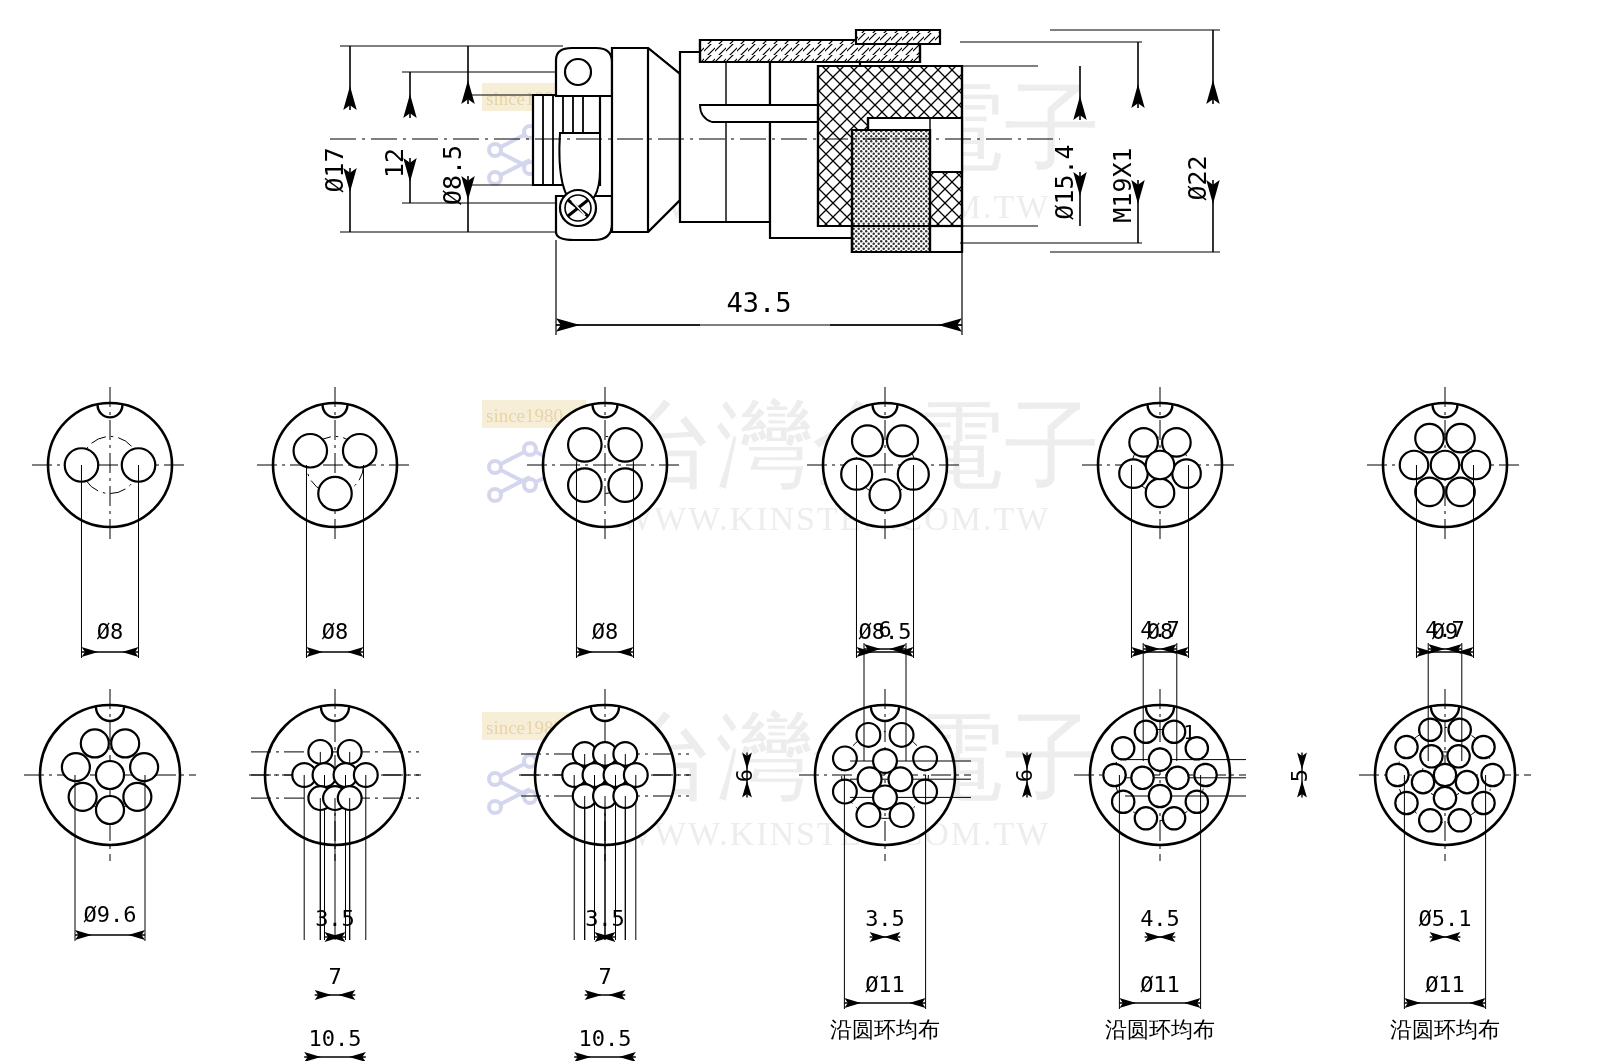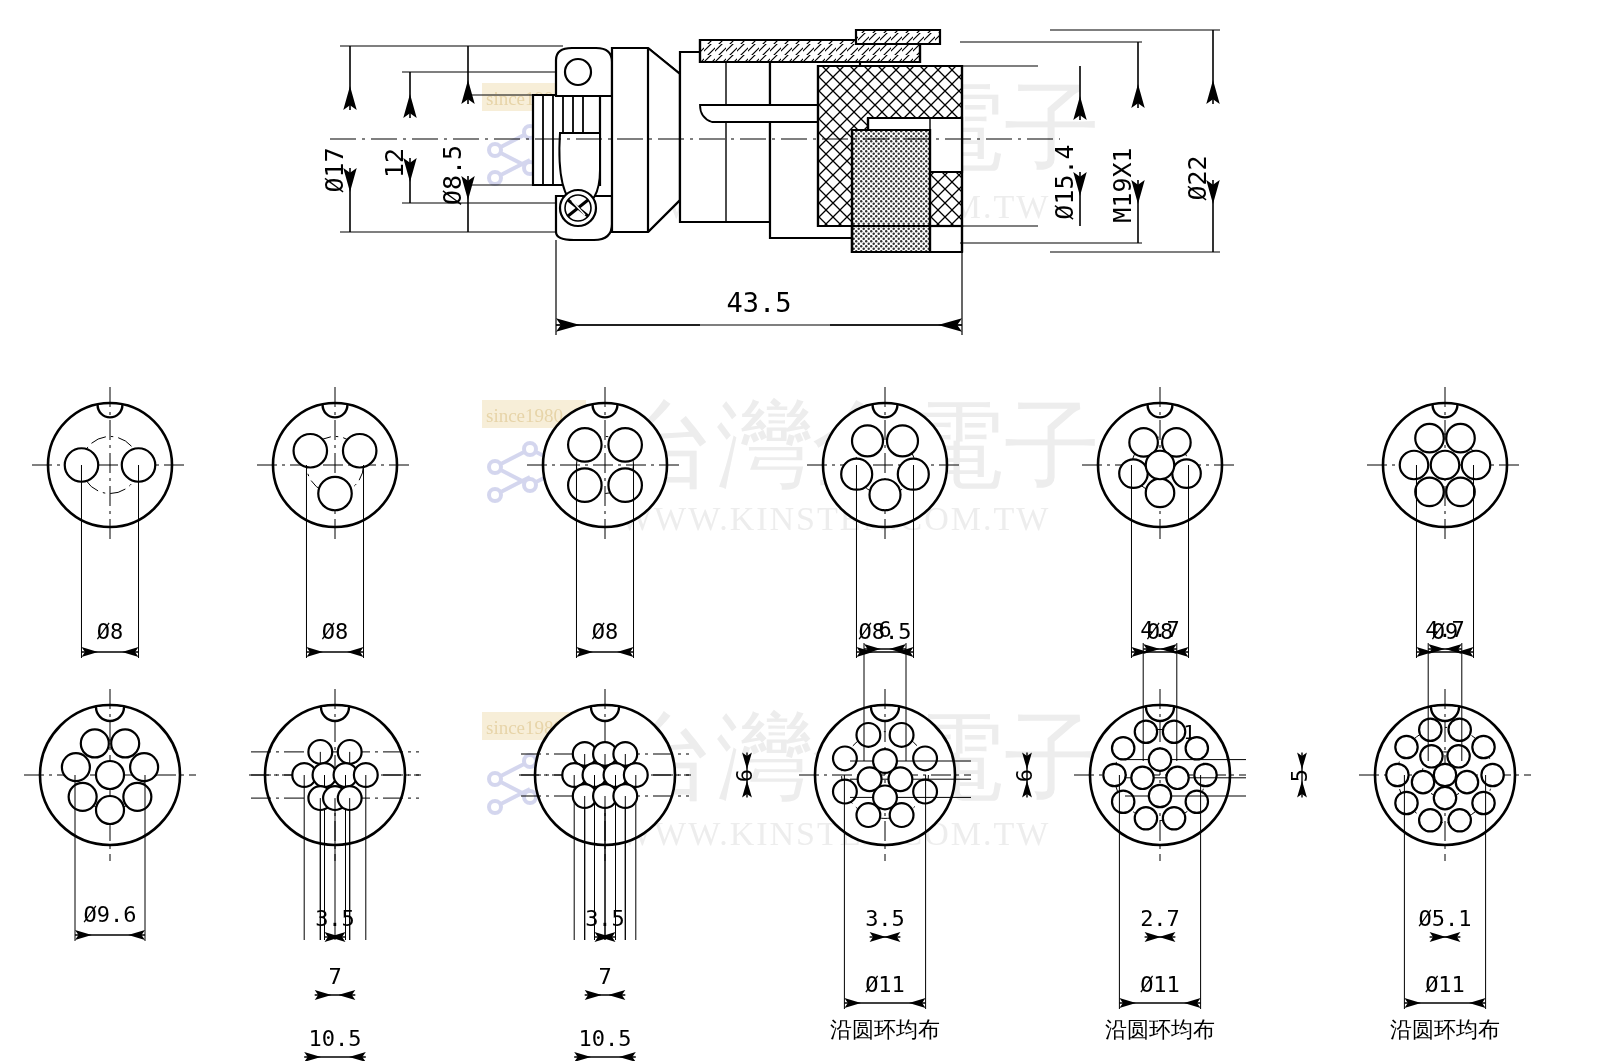--- a/index.html
+++ b/index.html
@@ -508,21 +508,21 @@
       <div style="position: absolute; font-family: &quot;DejaVu Sans Mono&quot;, &quot;Liberation Mono&quot;, monospace; font-size: 22px; color: rgb(0, 0, 0); white-space: nowrap; left: 605px; top: 619px; transform: translateX(-50%);">7</div>
       <div style="position: absolute; font-family: &quot;DejaVu Sans Mono&quot;, &quot;Liberation Mono&quot;, monospace; font-size: 22px; color: rgb(0, 0, 0); white-space: nowrap; left: 605px; top: 681px; transform: translateX(-50%);">10.5</div>
       <div style="position: absolute; font-family: &quot;DejaVu Sans Mono&quot;, &quot;Liberation Mono&quot;, monospace; font-size: 22px; color: rgb(0, 0, 0); white-space: nowrap; left: 738px; top: 418px; transform: rotate(-90deg);">6</div>
       <div style="position: absolute; font-family: &quot;DejaVu Sans Mono&quot;, &quot;Liberation Mono&quot;, monospace; font-size: 22px; color: rgb(0, 0, 0); white-space: nowrap; left: 1018px; top: 418px; transform: rotate(-90deg);">6</div>
       <div style="position: absolute; font-family: &quot;DejaVu Sans Mono&quot;, &quot;Liberation Mono&quot;, monospace; font-size: 22px; color: rgb(0, 0, 0); white-space: nowrap; left: 885px; top: 272px; transform: translateX(-50%);">6</div>
       <div style="position: absolute; font-family: &quot;DejaVu Sans Mono&quot;, &quot;Liberation Mono&quot;, monospace; font-size: 22px; color: rgb(0, 0, 0); white-space: nowrap; left: 885px; top: 561px; transform: translateX(-50%);">3.5</div>
       <div style="position: absolute; font-family: &quot;DejaVu Sans Mono&quot;, &quot;Liberation Mono&quot;, monospace; font-size: 22px; color: rgb(0, 0, 0); white-space: nowrap; left: 885px; top: 627px; transform: translateX(-50%);">Ø11</div>
       <div style="position: absolute; font-family: &quot;DejaVu Sans Mono&quot;, &quot;Liberation Mono&quot;, monospace; font-size: 22px; color: rgb(0, 0, 0); white-space: nowrap; left: 885px; top: 670px; transform: translateX(-50%);">沿圆环均布</div>
       <div style="position: absolute; font-family: &quot;DejaVu Sans Mono&quot;, &quot;Liberation Mono&quot;, monospace; font-size: 22px; color: rgb(0, 0, 0); white-space: nowrap; left: 1293px; top: 418px; transform: rotate(-90deg);">5</div>
       <div style="position: absolute; font-family: &quot;DejaVu Sans Mono&quot;, &quot;Liberation Mono&quot;, monospace; font-size: 22px; color: rgb(0, 0, 0); white-space: nowrap; left: 1160px; top: 272px; transform: translateX(-50%);">4.7</div>
-      <div style="position: absolute; font-family: &quot;DejaVu Sans Mono&quot;, &quot;Liberation Mono&quot;, monospace; font-size: 22px; color: rgb(0, 0, 0); white-space: nowrap; left: 1160px; top: 561px; transform: translateX(-50%);">2.7</div>
+      <div style="position: absolute; font-family: &quot;DejaVu Sans Mono&quot;, &quot;Liberation Mono&quot;, monospace; font-size: 22px; color: rgb(0, 0, 0); white-space: nowrap; left: 1160px; top: 561px; transform: translateX(-50%);">4.5</div>
       <div style="position: absolute; font-family: &quot;DejaVu Sans Mono&quot;, &quot;Liberation Mono&quot;, monospace; font-size: 22px; color: rgb(0, 0, 0); white-space: nowrap; left: 1160px; top: 627px; transform: translateX(-50%);">Ø11</div>
       <div style="position: absolute; font-family: &quot;DejaVu Sans Mono&quot;, &quot;Liberation Mono&quot;, monospace; font-size: 22px; color: rgb(0, 0, 0); white-space: nowrap; left: 1160px; top: 670px; transform: translateX(-50%);">沿圆环均布</div>
       <div style="position: absolute; font-family: &quot;DejaVu Sans Mono&quot;, &quot;Liberation Mono&quot;, monospace; font-size: 20px; color: rgb(0, 0, 0); white-space: nowrap; left: 1189.4px; top: 375.4px; transform: translateX(-50%);">1</div>
       <div style="position: absolute; font-family: &quot;DejaVu Sans Mono&quot;, &quot;Liberation Mono&quot;, monospace; font-size: 22px; color: rgb(0, 0, 0); white-space: nowrap; left: 1445px; top: 272px; transform: translateX(-50%);">4.7</div>
       <div style="position: absolute; font-family: &quot;DejaVu Sans Mono&quot;, &quot;Liberation Mono&quot;, monospace; font-size: 22px; color: rgb(0, 0, 0); white-space: nowrap; left: 1445px; top: 561px; transform: translateX(-50%);">Ø5.1</div>
       <div style="position: absolute; font-family: &quot;DejaVu Sans Mono&quot;, &quot;Liberation Mono&quot;, monospace; font-size: 22px; color: rgb(0, 0, 0); white-space: nowrap; left: 1445px; top: 627px; transform: translateX(-50%);">Ø11</div>
       <div style="position: absolute; font-family: &quot;DejaVu Sans Mono&quot;, &quot;Liberation Mono&quot;, monospace; font-size: 22px; color: rgb(0, 0, 0); white-space: nowrap; left: 1445px; top: 670px; transform: translateX(-50%);">沿圆环均布</div>
     </div>
 
 </div>

